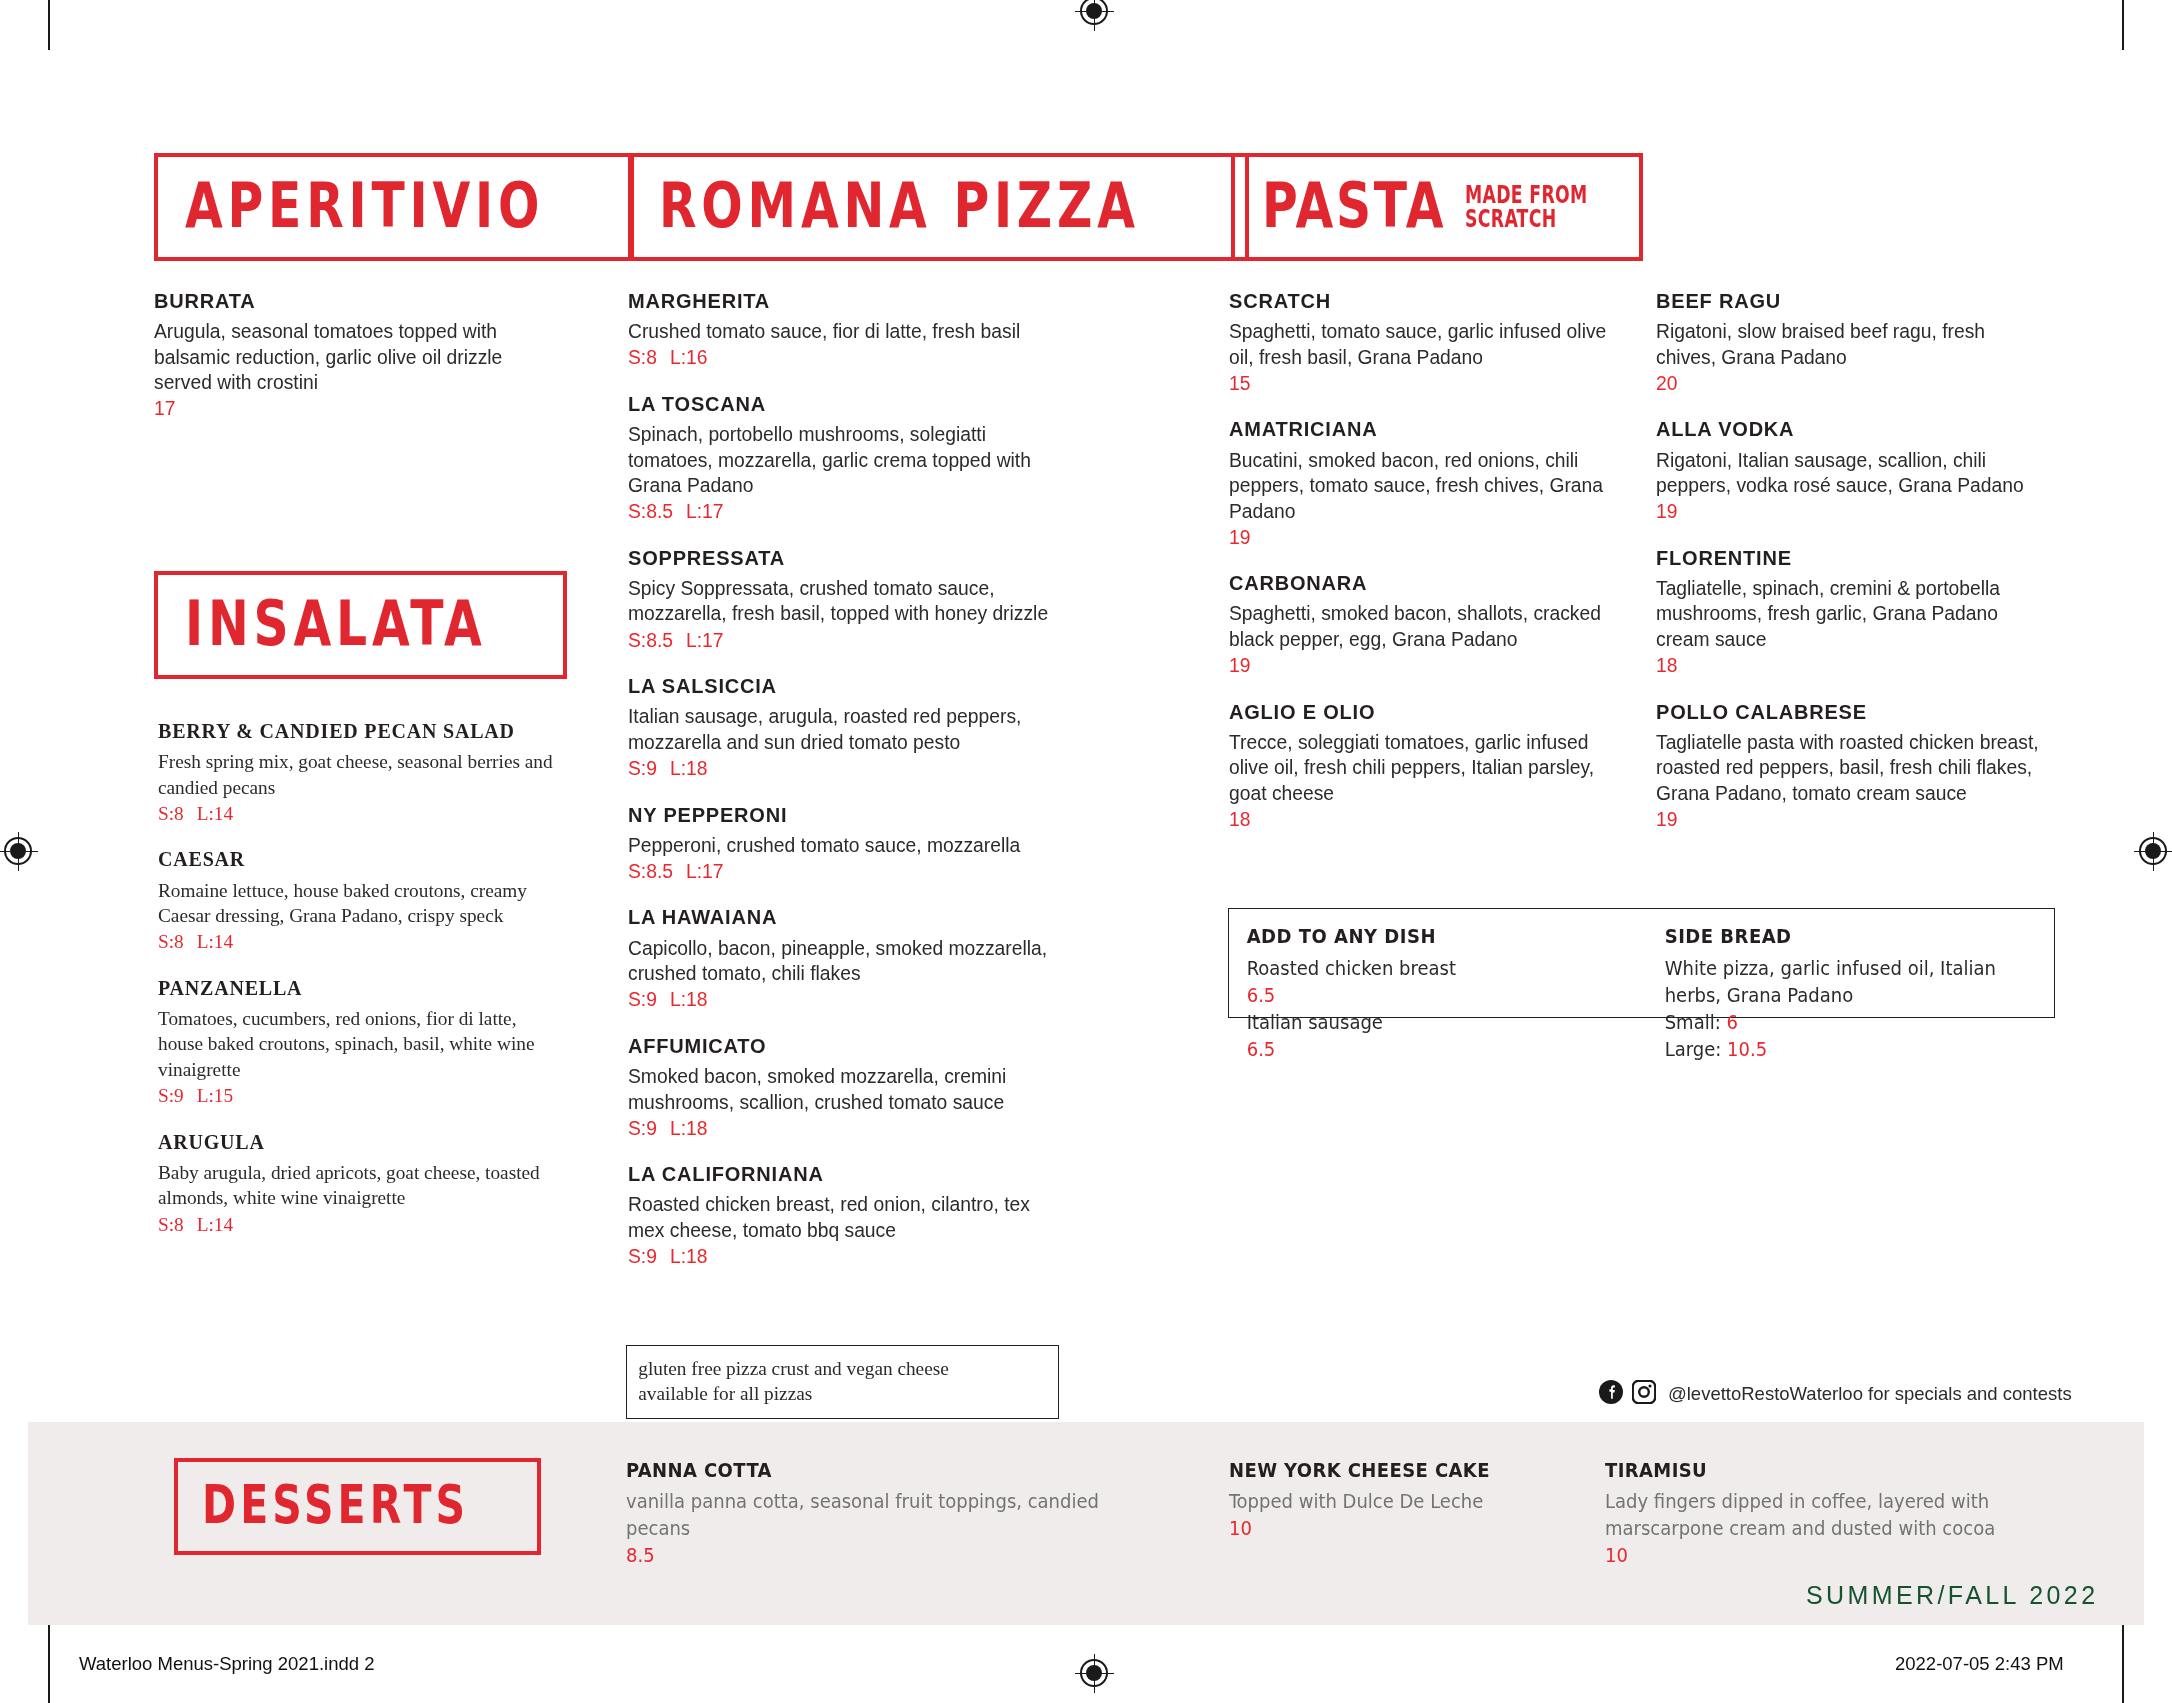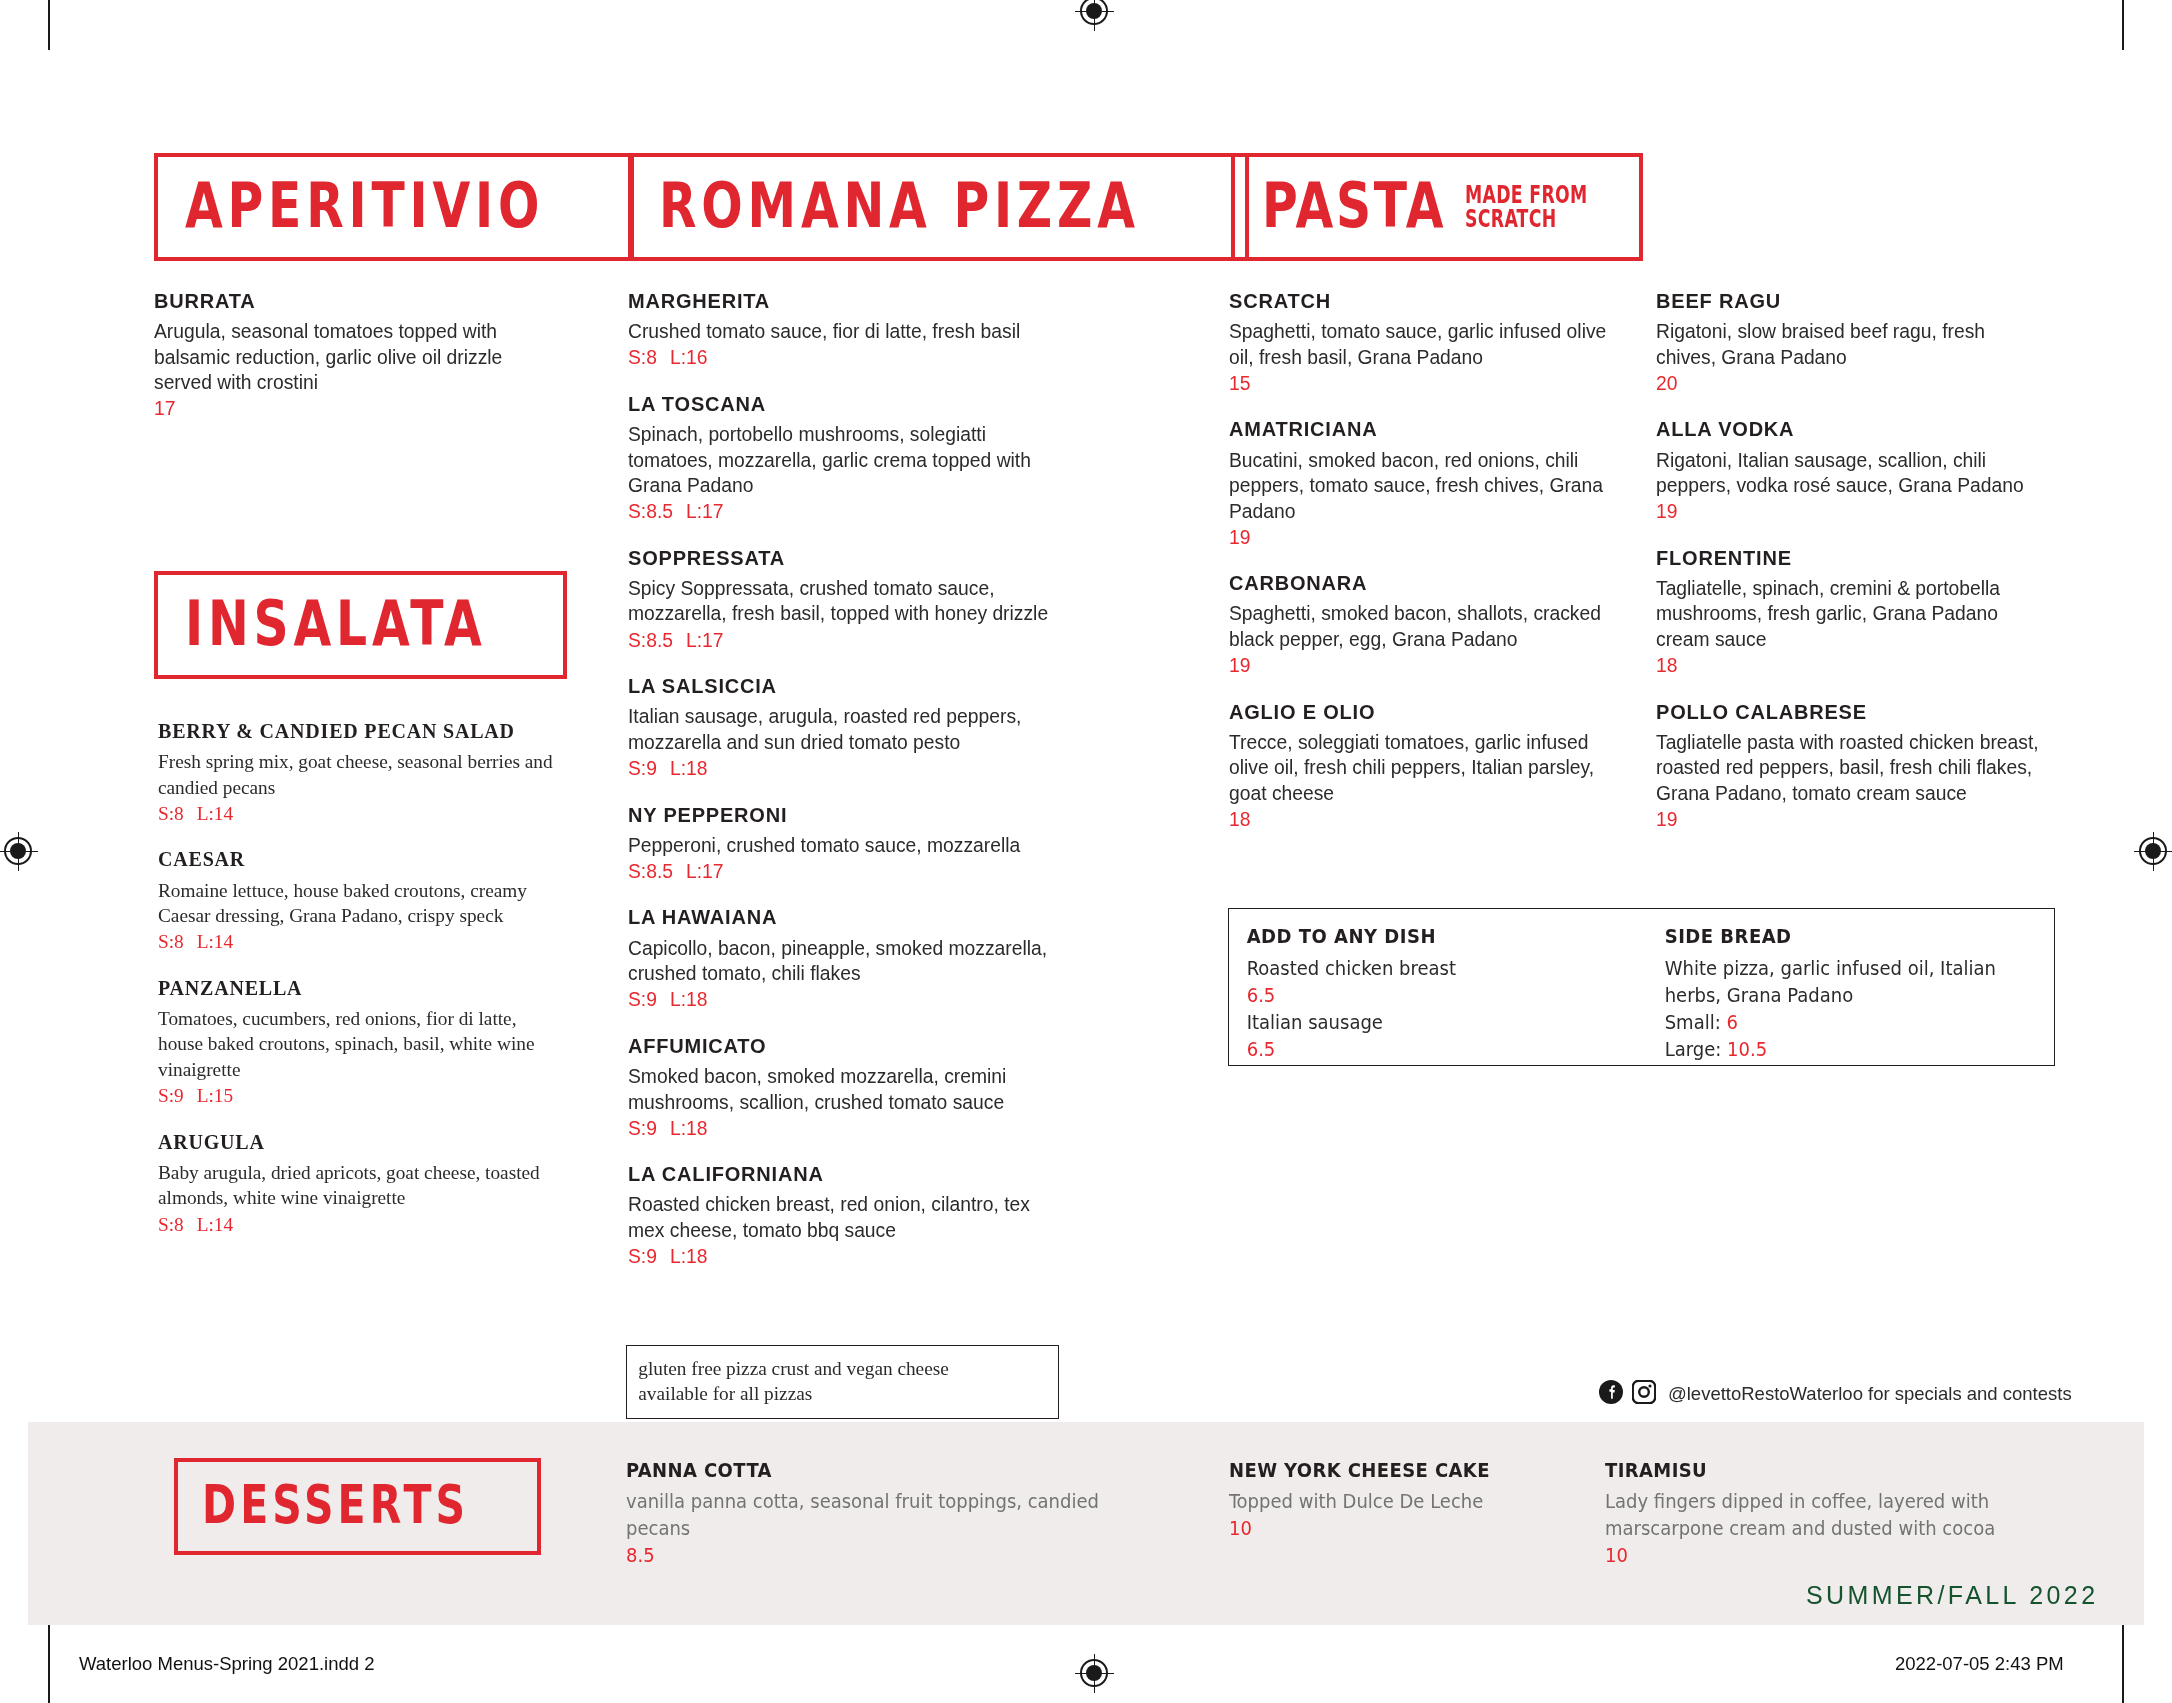--- a/index.html
+++ b/index.html
@@ -325,21 +325,21 @@
       <div class="desc">Tagliatelle, spinach, cremini &amp; portobella mushrooms, fresh garlic, Grana Padano cream sauce</div>
       <div class="price">18</div>
     </div>
     <div class="item">
       <div class="name">POLLO CALABRESE</div>
       <div class="desc">Tagliatelle pasta with roasted chicken breast, roasted red peppers, basil, fresh chili flakes, Grana Padano, tomato cream sauce</div>
       <div class="price">19</div>
     </div>
   </div>
 
-  <div class="addbox" style="left:1228px;top:908px;width:827px;height:158px;">
+  <div class="addbox" style="left:1228px;top:908px;width:827px;height:110px;">
     <div class="half cond" style="width:418px;">
       <div class="hd">ADD TO ANY DISH</div>
       <div class="ln">Roasted chicken breast</div>
       <div class="ln rd">6.5</div>
       <div class="ln">Italian sausage</div>
       <div class="ln rd">6.5</div>
     </div>
     <div class="half cond" style="width:402px;">
       <div class="hd">SIDE BREAD</div>
       <div class="ln">White pizza, garlic infused oil, Italian herbs, Grana Padano</div>

